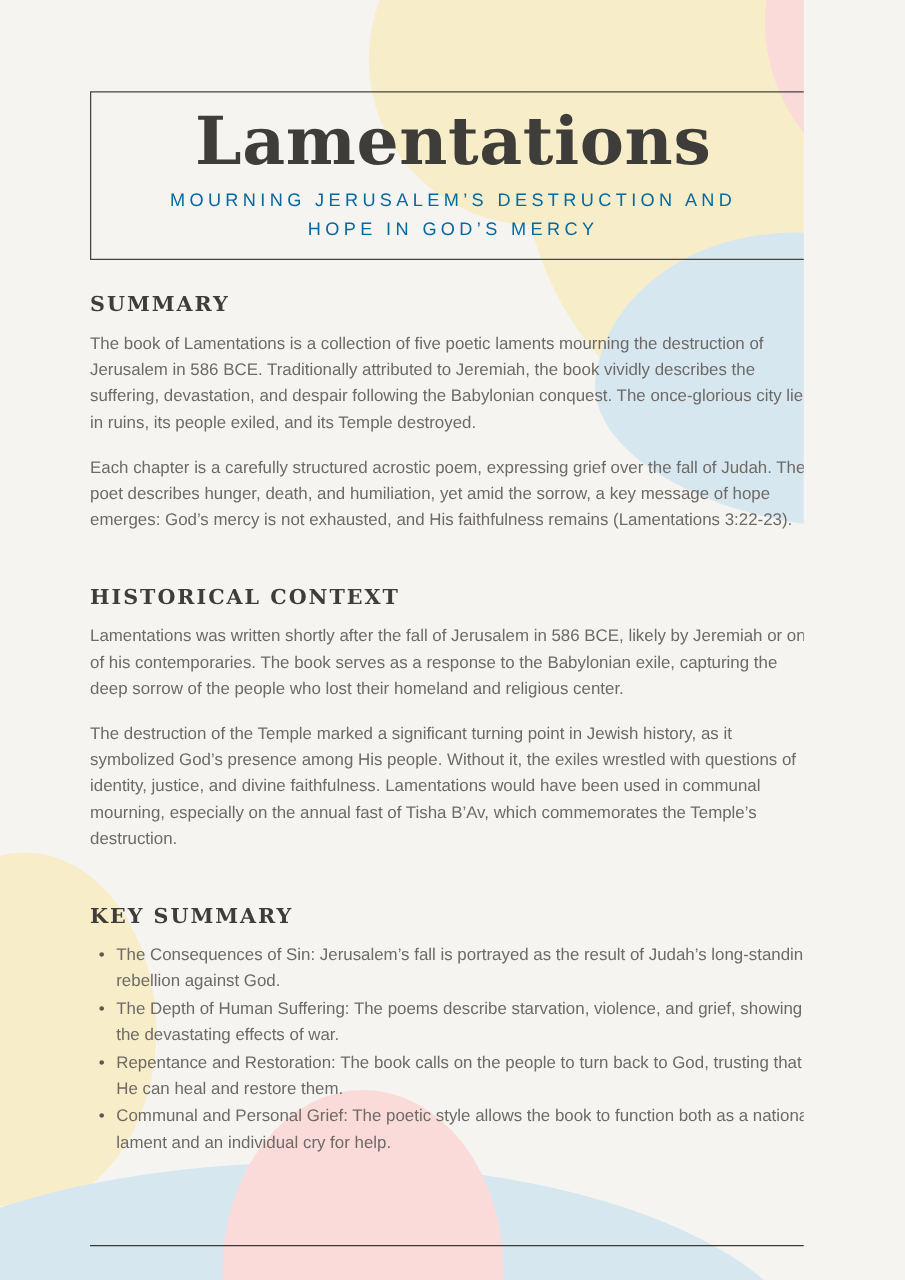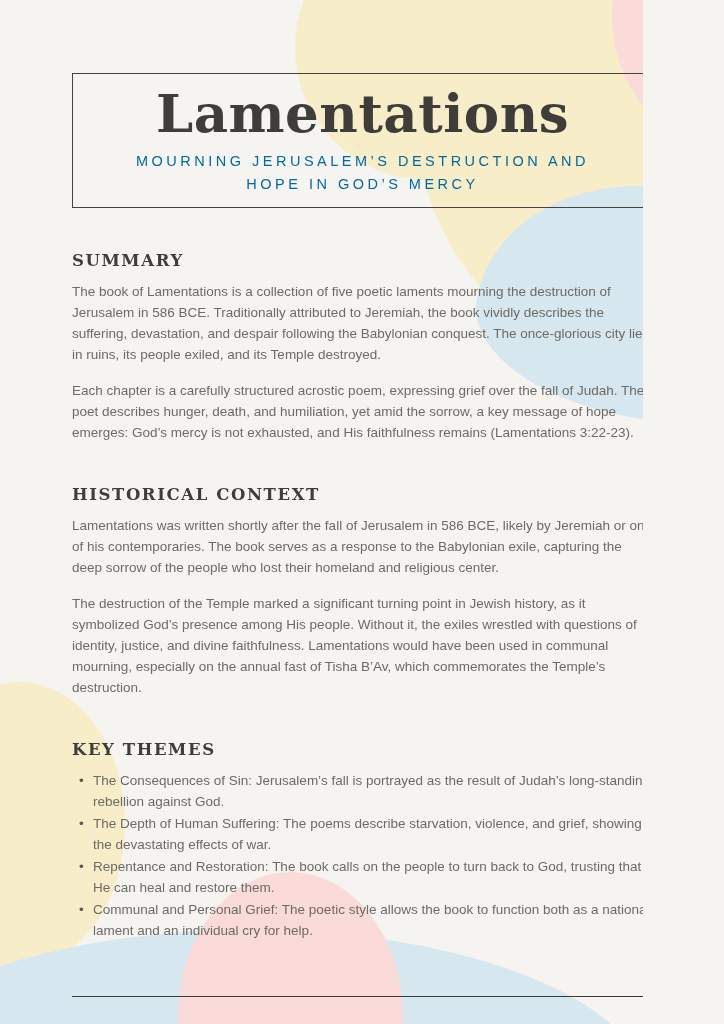--- a/index.html
+++ b/index.html
@@ -72,21 +72,21 @@
     color:#0369a1;
   }
   .section-heading{
     margin:42px 0 11px;
     font-family:"DejaVu Serif","Liberation Serif",serif;
     font-weight:700;
     font-size:16.5px;
     letter-spacing:1.6px;
     color:var(--heading-text);
   }
-  .section-heading.first{margin-top:43px;}
+  .section-heading.first{margin-top:26px;}
   .body-text{
     margin:0 0 15px;
     font-size:13.5px;
     line-height:21px;
     color:var(--body-text);
   }
   .themes-list{
     list-style:none;
     margin:0 0 15px;
     padding:0;
@@ -142,21 +142,21 @@
       <p class="body-text">Each chapter is a carefully structured acrostic poem, expressing grief over the fall of Judah. The poet describes hunger, death, and humiliation, yet amid the sorrow, a key message of hope emerges: God’s mercy is not exhausted, and His faithfulness remains (Lamentations 3:22-23).</p>
     </section>
 
     <section>
       <h2 class="section-heading">HISTORICAL CONTEXT</h2>
       <p class="body-text">Lamentations was written shortly after the fall of Jerusalem in 586 BCE, likely by Jeremiah or one of his contemporaries. The book serves as a response to the Babylonian exile, capturing the deep sorrow of the people who lost their homeland and religious center.</p>
       <p class="body-text">The destruction of the Temple marked a significant turning point in Jewish history, as it symbolized God’s presence among His people. Without it, the exiles wrestled with questions of identity, justice, and divine faithfulness. Lamentations would have been used in communal mourning, especially on the annual fast of Tisha B’Av, which commemorates the Temple’s destruction.</p>
     </section>
 
     <section>
-      <h2 class="section-heading">KEY THEMES</h2>
+      <h2 class="section-heading">KEY SUMMARY</h2>
       <ul class="themes-list">
         <li>The Consequences of Sin: Jerusalem’s fall is portrayed as the result of Judah’s long-standing rebellion against God.</li>
         <li>The Depth of Human Suffering: The poems describe starvation, violence, and grief, showing the devastating effects of war.</li>
         <li>Repentance and Restoration: The book calls on the people to turn back to God, trusting that He can heal and restore them.</li>
         <li>Communal and Personal Grief: The poetic style allows the book to function both as a national lament and an individual cry for help.</li>
       </ul>
 
     </section>
 
     <hr class="footer-line">

